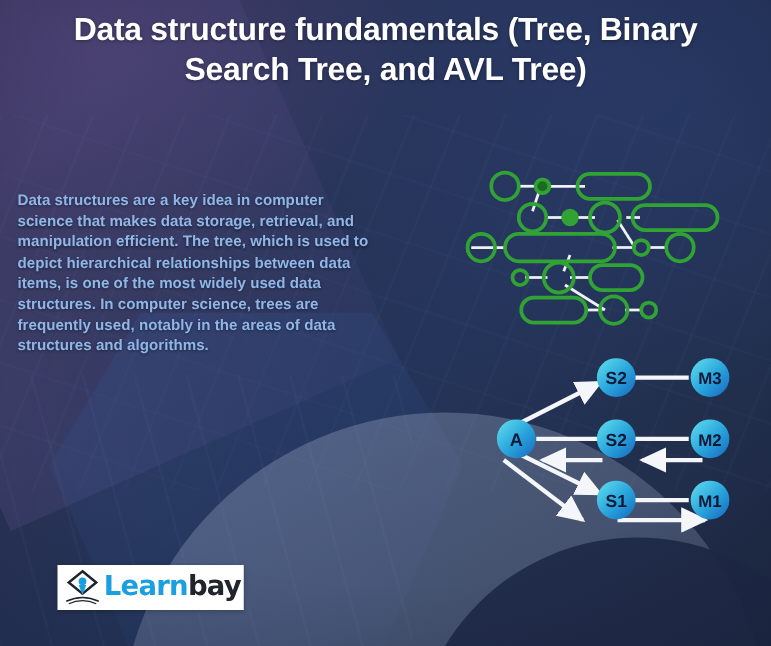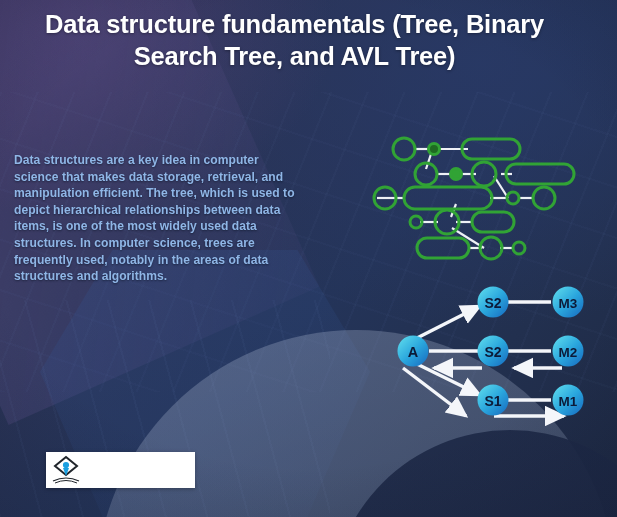--- a/index.html
+++ b/index.html
@@ -84,21 +84,21 @@
   .bg-vignette {
     position: absolute;
     inset: 0;
     background: radial-gradient(ellipse 700px 520px at 50% 45%, rgba(0,0,0,0) 45%, rgba(14,20,38,0.42) 100%);
     pointer-events: none;
   }
 
   
   .title {
     position: absolute;
-    left: 12px;
+    left: 26px;
     top: 8px;
     width: 565px;
     text-align: center;
     color: #ffffff;
     font-size: 25.5px;
     font-weight: bold;
     line-height: 32px;
     letter-spacing: -0.2px;
     text-shadow: 0 1px 3px rgba(0,0,0,0.35);
   }
@@ -287,15 +287,16 @@
   </div>
 
   <div class="logo">
     <svg class="logo-mark" viewBox="0 0 32 32">
       <path d="M16 3 L27 12 L16 21 L5 12 Z" fill="none" stroke="#20252b" stroke-width="2"></path>
       <circle cx="16" cy="11" r="3.1" fill="#1a9fe0"></circle>
       <path d="M13 14 L19 14 L16 22 Z" fill="#1a9fe0"></path>
       <path d="M3 27 Q16 21 29 27" fill="none" stroke="#20252b" stroke-width="1.2"></path>
       <path d="M5 29 Q16 24 27 29" fill="none" stroke="#20252b" stroke-width="1"></path>
     </svg>
+    <div class="logo-text"><span class="seg-a">Learn</span><span class="seg-b">bay</span></div>
   </div>
 
 </div>
 
 </body></html>

